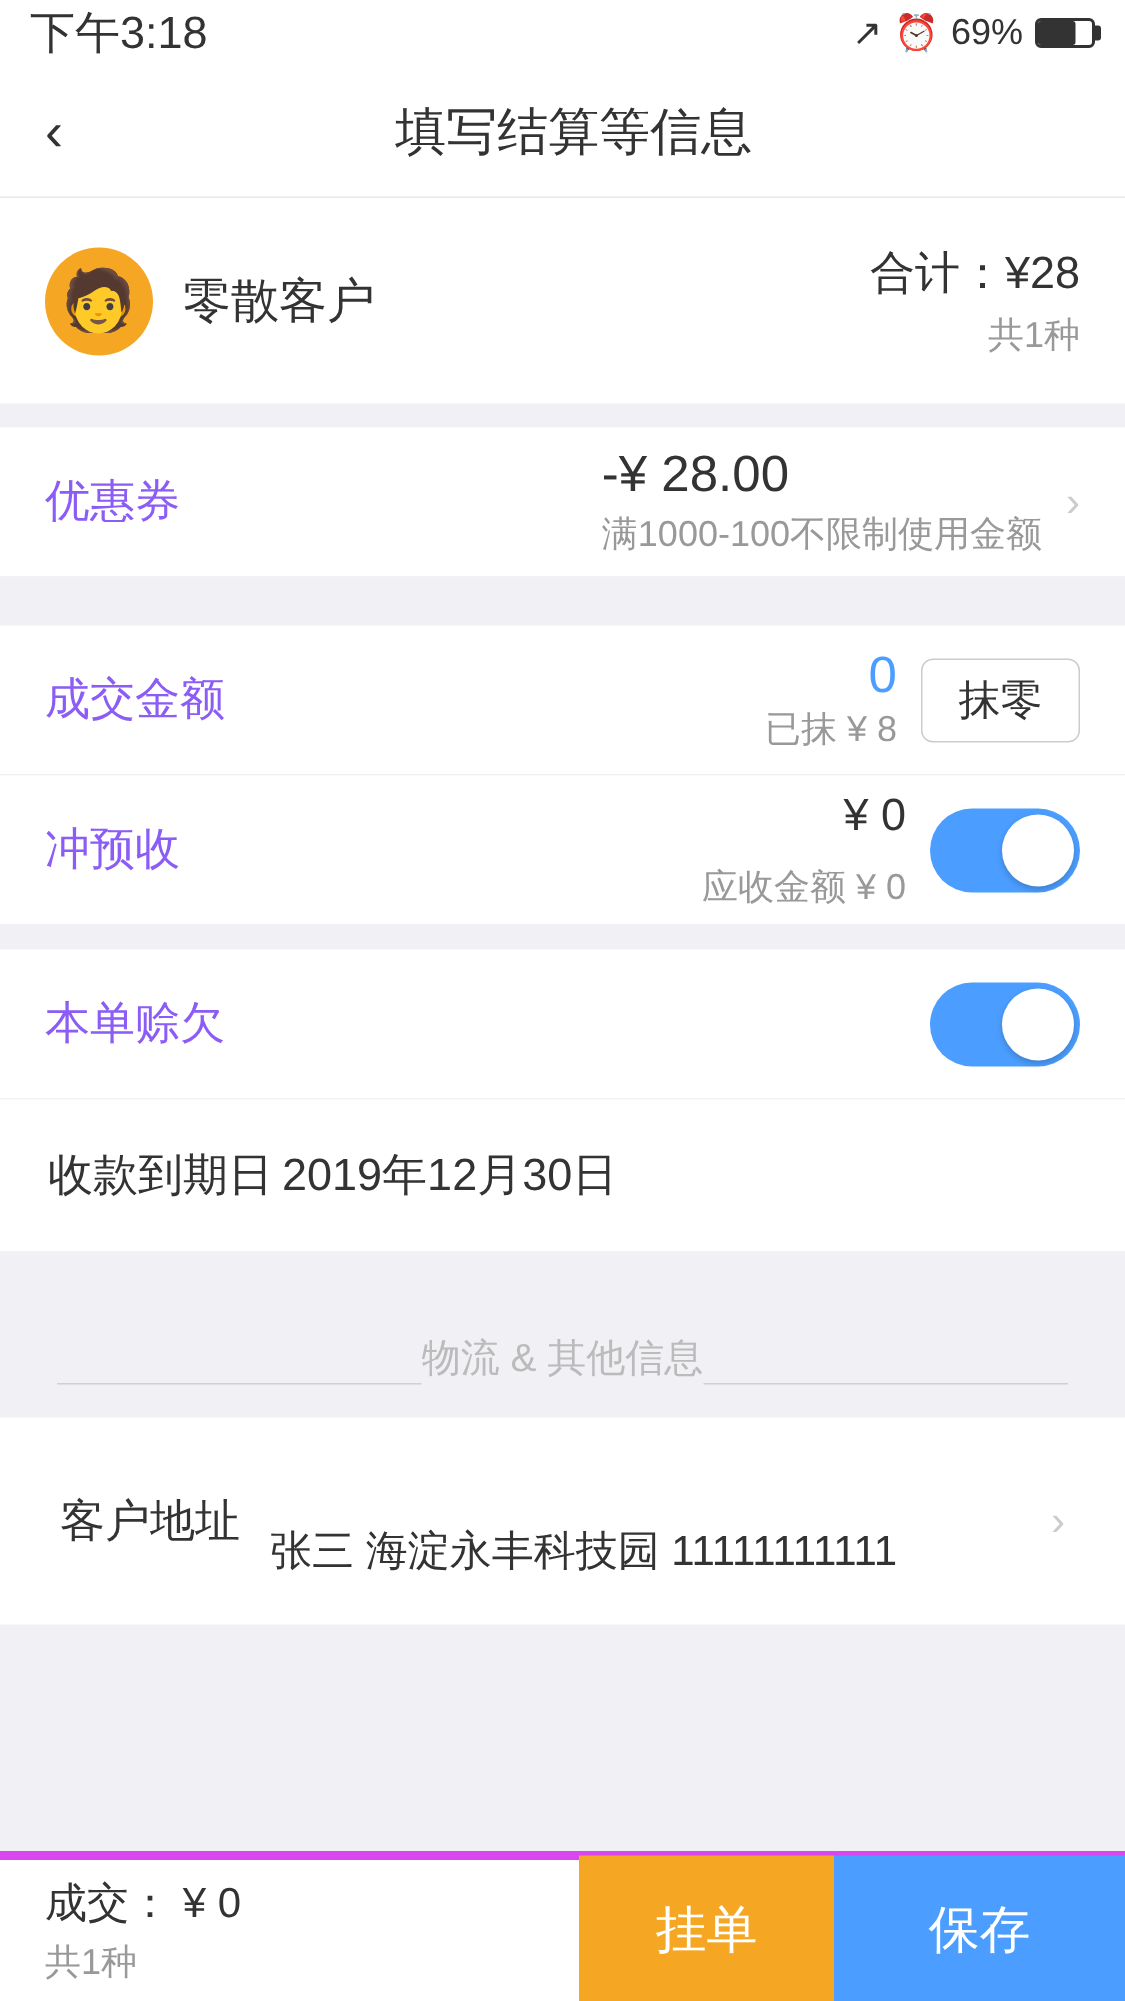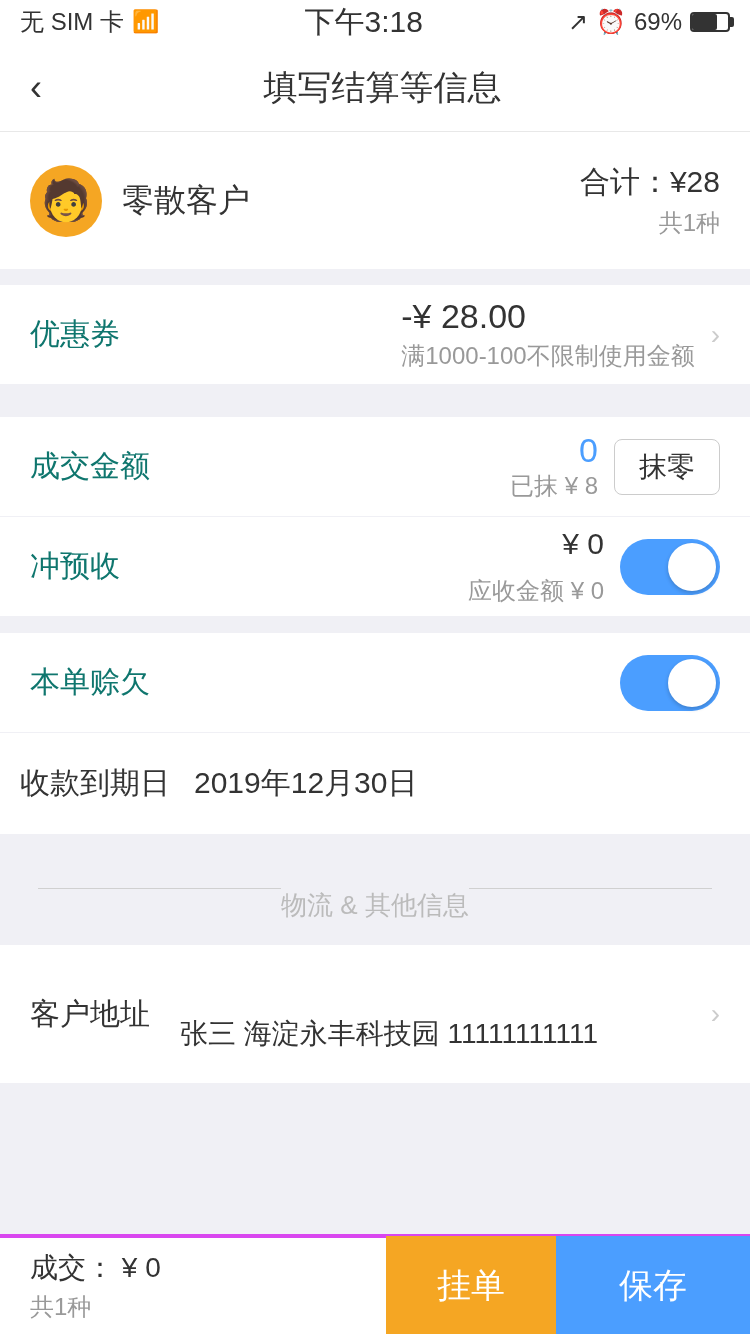--- a/index.html
+++ b/index.html
@@ -122,21 +122,21 @@
       background: #fff;
       padding: 0 30px;
       display: flex;
       align-items: center;
       justify-content: space-between;
       min-height: 100px;
       border-bottom: 1px solid #f0f0f5;
     }
     .row-label {
       font-size: 30px;
-      color: #0f766e;
+      color: #8b5cf6;
     }
     .row-right {
       display: flex;
       align-items: center;
       gap: 16px;
     }
     .row-chevron { font-size: 28px; color: #ccc; }
 
     
     .coupon-discount { color: #333; font-size: 34px; font-weight: 500; }
@@ -180,68 +180,67 @@
     }
 
     
     .payment-right-col { text-align: right; }
     .payment-amount { font-size: 30px; font-weight: 500; color: #333; }
     .payment-sub { font-size: 24px; color: #999; margin-top: 14px; text-align: center; }
 
     
     .due-date-row {
       background: #fff;
-      padding: 30px 20px;
-      display: flex;
-      align-items: center;
-      gap: 24px;
+      padding: 30px 32px;
+      display: flex;
+      align-items: center;
+      gap: 6px;
       font-size: 30px;
       color: #333;
     }
 
     
     .logistics-divider {
       background: #f0f0f5;
       padding: 22px 38px;
       display: flex;
-      align-items: flex-start;
+      align-items: flex-end;
     }
     .divider-line {
       flex: 1;
       height: 1px;
       background: #d0d0d0;
     }
     .divider-text {
       font-size: 26px;
       color: #bbb;
     }
 
     
     .address-row {
       background: #fff;
-      padding: 30px 30px;
+      padding: 30px 40px;
       display: flex;
       align-items: center;
       justify-content: space-between;
-      gap: 10px;
     }
     .address-label { font-size: 30px; color: #333; margin-right: 20px; flex-shrink: 0; }
     .address-value { font-size: 28px; color: #333; flex: 1; margin-top: 40px; }
     .address-chevron { font-size: 28px; color: #ccc; margin-left: 10px; }
 
     
     .bottom-bar {
       position: fixed;
       bottom: 0;
       width: 750px;
       height: 100px;
       background: #fff;
       display: flex;
       align-items: center;
-      border-top: 4px solid #d946ef;
+      border-top: 6px solid #d946ef;
       justify-content: flex-end;
     }
     .bottom-summary {
       flex: 1;
       padding: 0 30px;
     }
     .btn-hold {
       width: 170px; height: 100px;
       background: #f5a623;
       display: flex; align-items: center; justify-content: center;
@@ -257,24 +256,20 @@
       font-size: 34px;
       color: #fff;
       cursor: pointer;
       flex-shrink: 0;
     }
   </style>
 </head>
 <body>
 
 <div class="status-bar">
-  <div class="status-left">
-    <span>无 SIM 卡</span>
-    <span class="wifi-icon">📶</span>
-  </div>
   <div class="status-center">下午3:18</div>
   <div class="status-right">
     <span>↗</span>
     <span>⏰</span>
     <span>69%</span>
     <div class="battery-bar">
       <div class="battery-fill"></div>
     </div>
   </div>
 </div>

